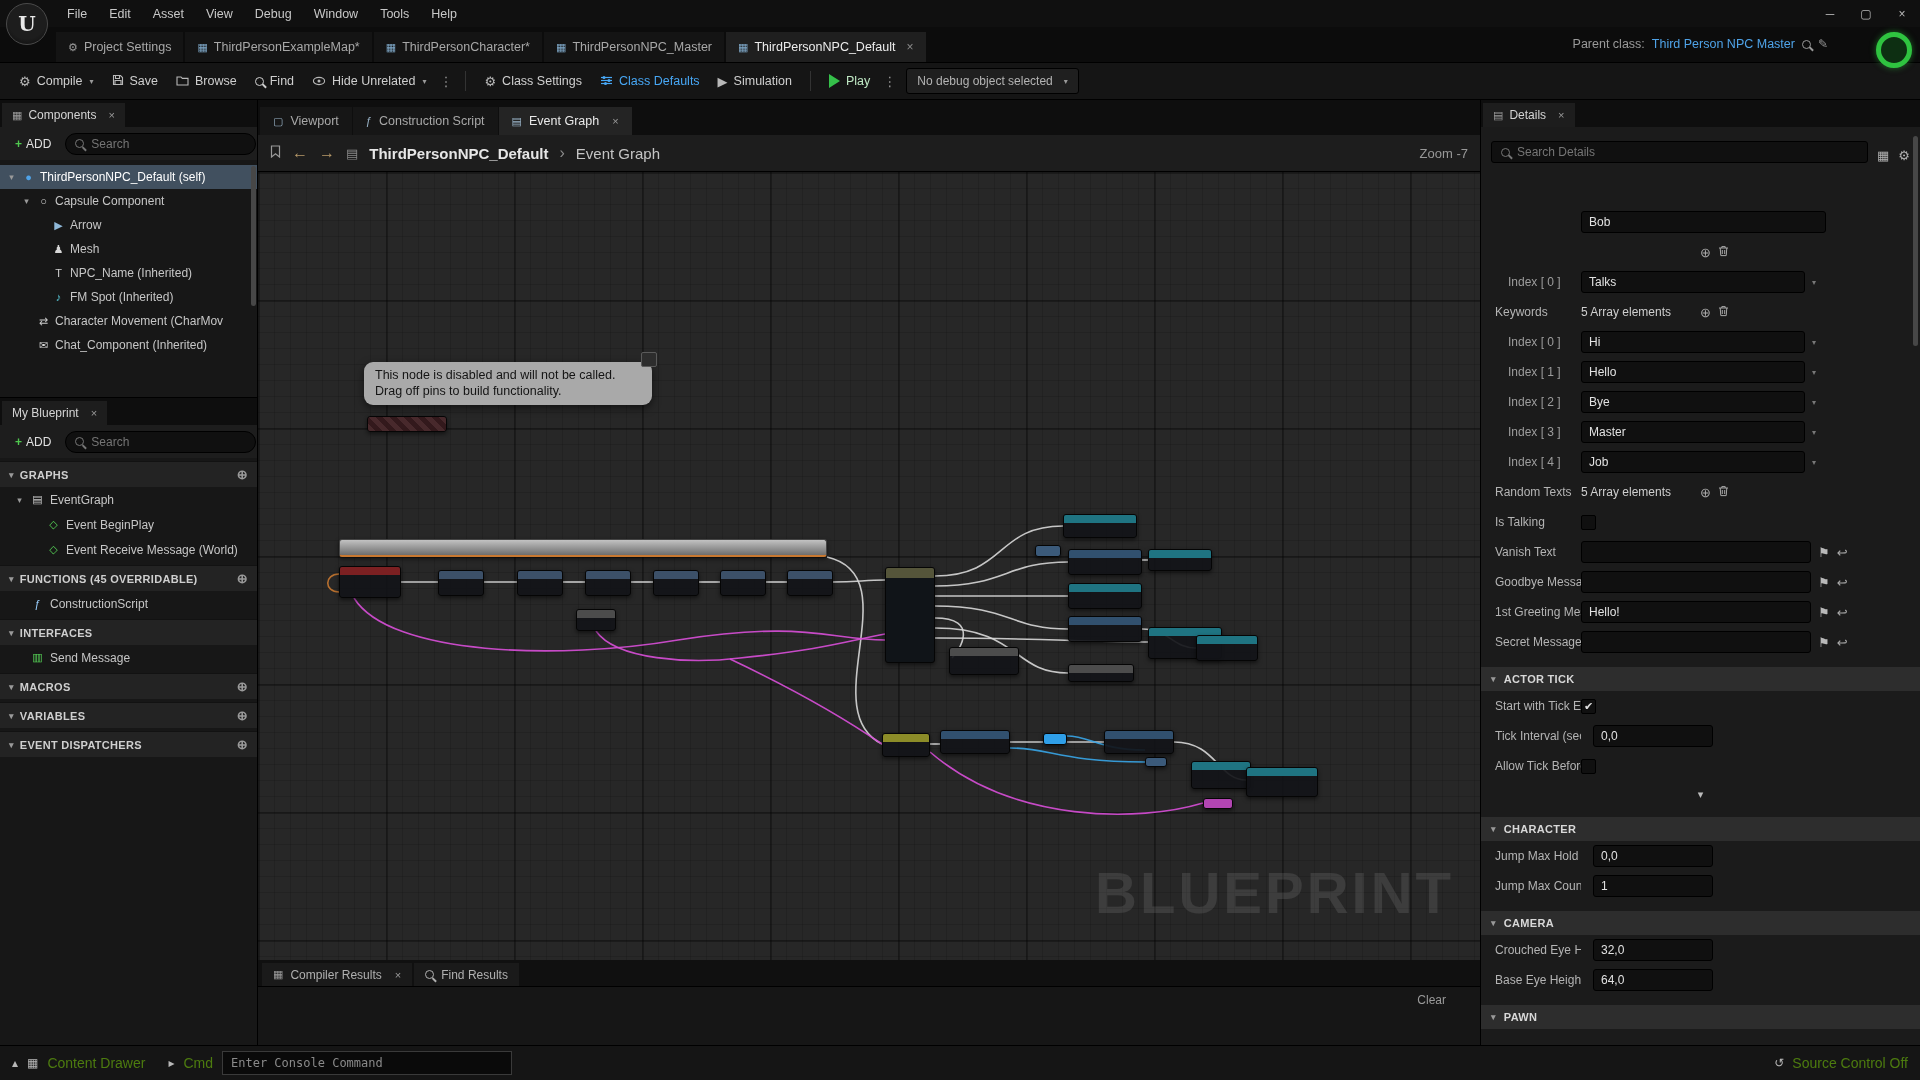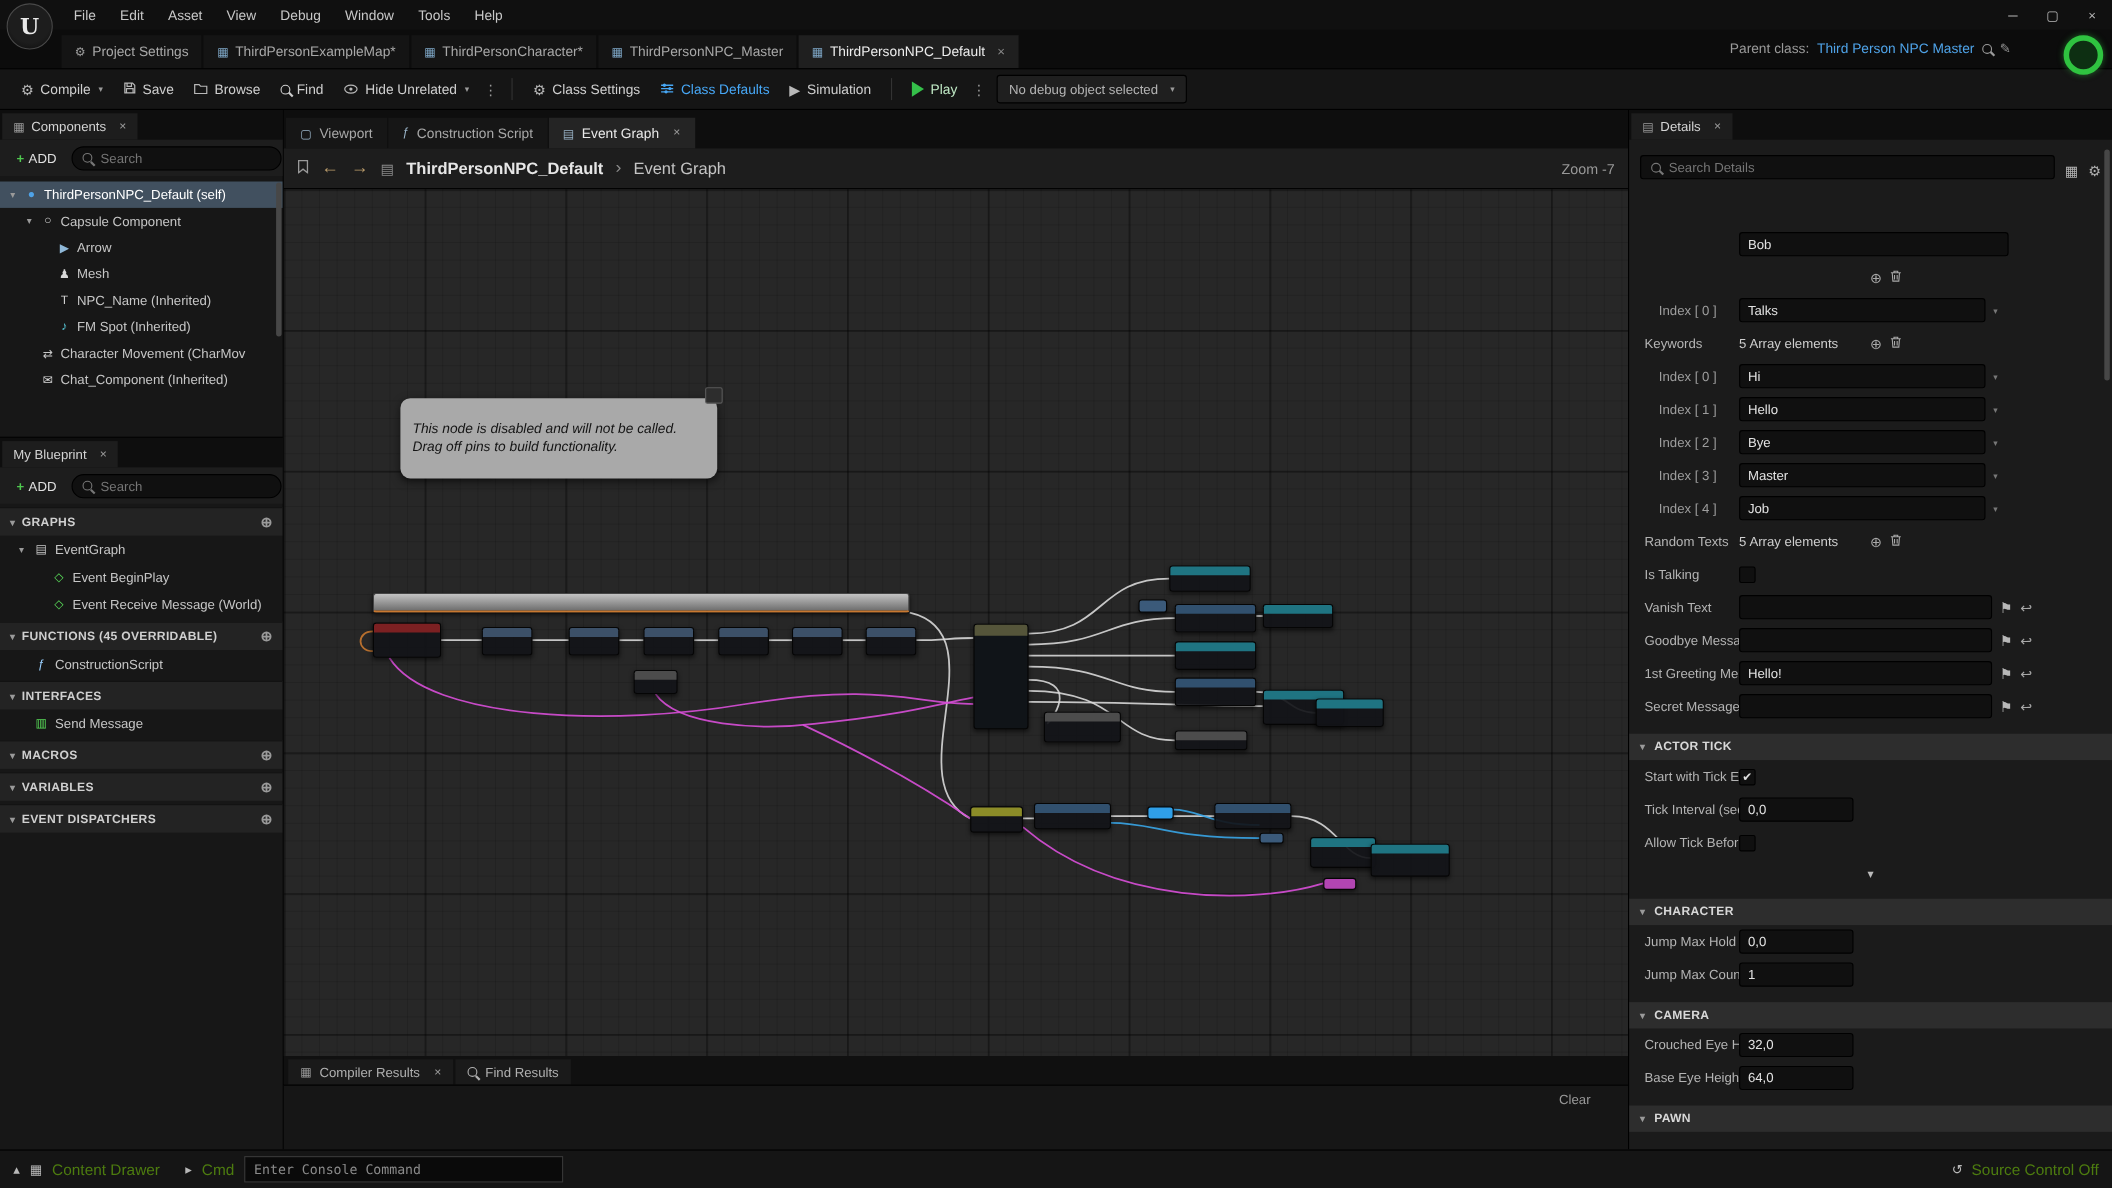--- a/index.html
+++ b/index.html
@@ -103,21 +103,21 @@
   .v-olive .hd { background:#8c8c28; }
   .v-gray .hd { background:#4c4c4c; }
   .v-hub { background:#101418; }
   .v-hub .hd { background:#55553a; height:10px; }
   .v-bar { background:linear-gradient(#c2c2c2,#6e6e6e); border:1px solid #444; border-bottom:2px solid #c87830; }
   .v-disabled { background:repeating-linear-gradient(45deg, #4a2a2d 0 5px, #34191c 5px 10px); opacity:.95; }
   .v-small { background:#3b5a7a; }
   .v-smallblue { background:#2f9fe8; }
   .v-pinknode { background:#b245b2; }
 
-  .tooltipbox { position:absolute; z-index:12; background:#a9a9a9; color:#141414; border-radius:9px; padding:20px 11px; font-size:12.5px; line-height:1.3; box-shadow:0 3px 8px rgba(0,0,0,.55);font-style:italic; }
+  .tooltipbox { position:absolute; z-index:12; background:#a9a9a9; color:#141414; border-radius:9px; padding:5px 11px; font-size:12.5px; line-height:1.3; box-shadow:0 3px 8px rgba(0,0,0,.55); }
   .tooltipbox.t2 { background:#b9b9b9; border-radius:7px; }
   .tt-line { display:block; }
   .tip-icon { position:absolute; right:-5px; top:-10px; width:16px; height:15px; background:#2d2d2d; border:1px solid #5a5a5a; border-radius:2px; }
 
   .watermark { position:absolute; right:26px; bottom:34px; z-index:2; font-size:58px; font-weight:bold; letter-spacing:3px; color:rgba(225,225,225,.12); }
 
   .overlay { position:absolute; left:40px; top:196px; width:1710px; text-align:center; z-index:40; pointer-events:none; }
   .ov-line { font-size:34px; line-height:44px; font-weight:bold; font-style:italic; letter-spacing:.5px; color:#7cc0ee; -webkit-text-stroke:2px #000; text-shadow:3px 3px 0 #000, -2px 2px 0 #000, 2px -2px 0 #000, 0 4px 0 #000; transform:scaleY(1.08); white-space:nowrap; }
 
   .results-row { height:26px; background:#101010; display:flex; align-items:flex-end; gap:2px; padding-left:4px; flex-shrink:0; }
@@ -130,21 +130,21 @@
   .details-search { height:36px; display:flex; align-items:flex-end; gap:9px; padding:0 10px; flex-shrink:0; }
   .details-search .searchbox { border-radius:3px; }
   .ds-ico { color:#b0b0b0; font-size:13px; }
   .details-body { flex:1; overflow:hidden; padding-top:44px; position:relative; }
   .d-row { height:30px; display:flex; align-items:center; padding-right:12px; }
   .d-label { width:100px; padding-left:14px; color:#b4b4b4; white-space:nowrap; overflow:hidden; flex-shrink:0; }
   .d-row.indexed .d-label { padding-left:27px; color:#9d9d9d; }
   .d-val { display:flex; align-items:center; gap:7px; flex:1; min-width:0; }
   .fld { background:#101010; border:1px solid #000; border-radius:3px; color:#e2e2e2; padding:0 7px; font-size:12px; height:22px; font-family:inherit; outline:none; }
   input.fld { width:230px; }
-  input.fld.num { width:104px; }
+  input.fld.num { width:120px;margin-left:12px; }
   input.fld.wide { width:245px; }
   .fld.idx { width:224px; display:flex; align-items:center; }
   .count { min-width:112px; color:#cfcfcf; }
   .ico { color:#a8a8a8; font-size:13px; line-height:1; }
   .ico.flag { color:#b8b8b8; }
   .caret-sm { color:#787878; font-size:8px; }
   .chk { width:15px; height:15px; background:#101010; border:1px solid #000; border-radius:2px; display:flex; align-items:center; justify-content:center; color:#e0e0e0; font-size:11px; }
   .d-section { height:24px; margin-top:10px; display:flex; align-items:center; gap:8px; padding-left:10px; background:#2d2d2d; color:#d8d8d8; font-weight:bold; font-size:11px; letter-spacing:.3px; }
   .d-section .sec-ch { color:#9a9a9a; font-size:9px; }
   .d-expander { height:26px; display:flex; align-items:center; justify-content:center; color:#bbb; font-size:11px; }
@@ -568,20 +568,21 @@
           </div>
           <div class="gnode v-pinknode" style="left: 945px; top: 626px; width: 30px; height: 11px;"></div>
         </div>
 
       <div class="tooltipbox" style="left:106px;top:190px;width:288px;">
         <span class="tt-line">This node is disabled and will not be called.</span>
         <span class="tt-line">Drag off pins to build functionality.</span>
         <span class="tip-icon"></span>
       </div>
 
+      <div class="watermark">BLUEPRINT</div>
     </div>
 
     <div class="results-row">
       <div class="rtab">
         <span class="r-ico">▦</span>
         <span>Compiler Results</span>
         <span class="panel-close">×</span>
       </div>
       <div class="rtab">
         <span class="mag"></span>

